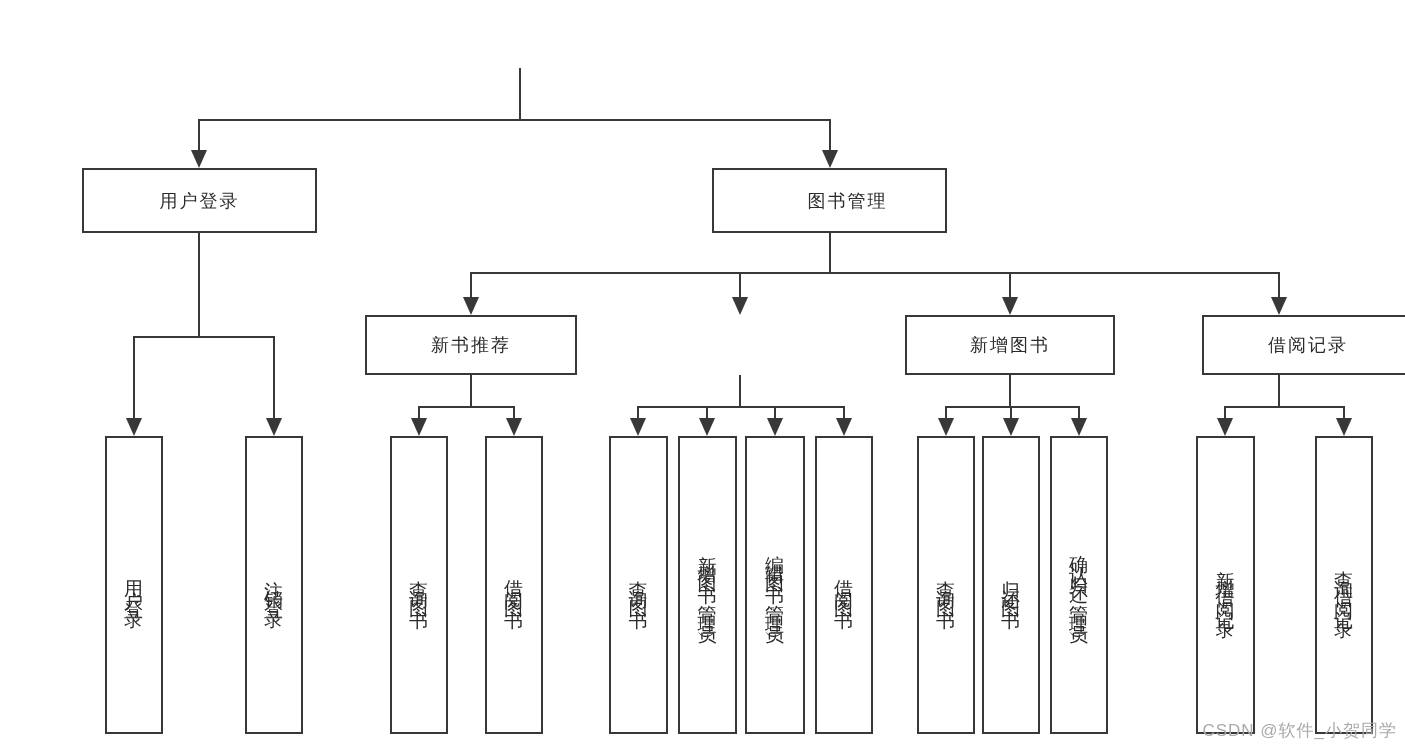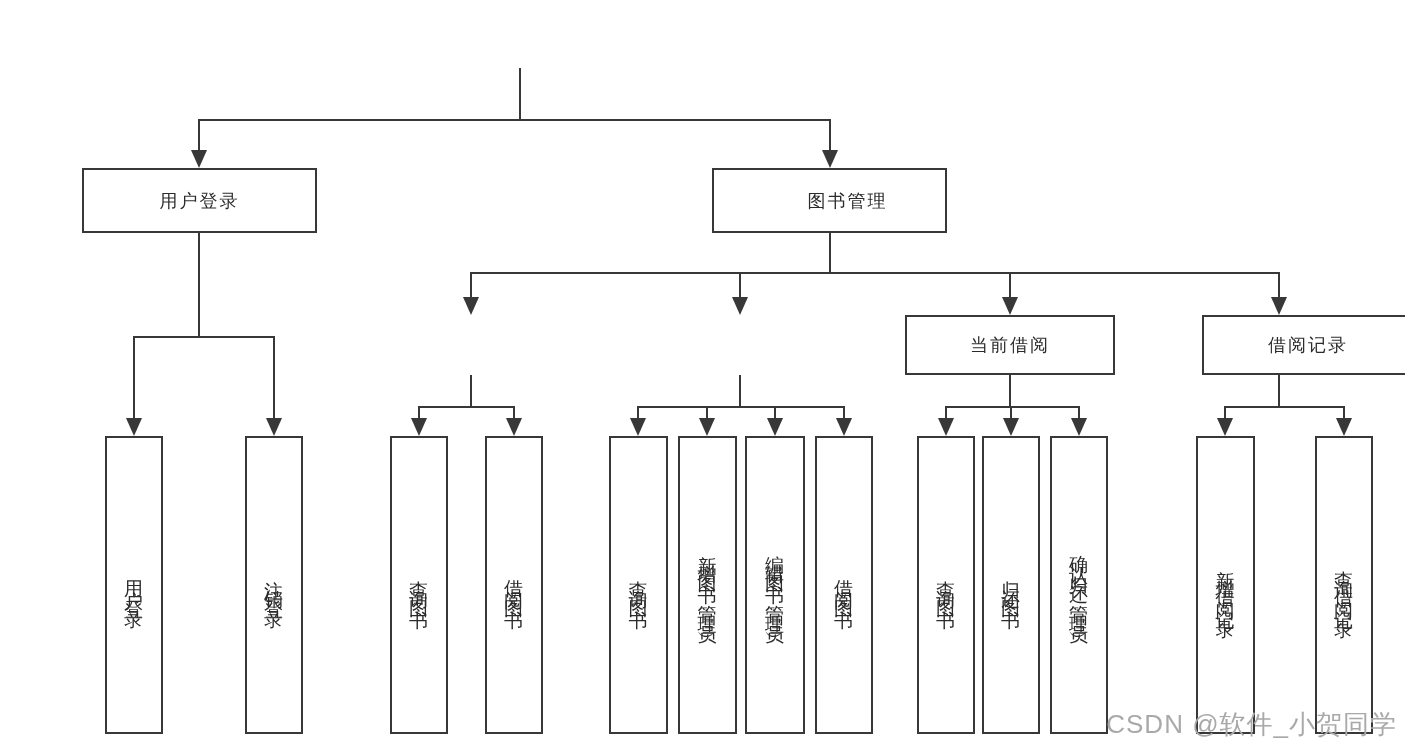--- a/index.html
+++ b/index.html
@@ -22,21 +22,21 @@
   }
   .line { position:absolute; background:var(--line); }
   .arrow {
     position:absolute; width:0; height:0;
     border-left:8px solid transparent;
     border-right:8px solid transparent;
     border-top:18px solid var(--line);
   }
   .watermark {
     position:absolute; right:8px; bottom:5px;
-    font-size:26px; letter-spacing:1px; color:#a9a9a9;
+    font-size:17px; letter-spacing:1px; color:#a9a9a9;
     font-family:"Liberation Sans", sans-serif;
   }
 </style>
 </head>
 <body>
 
 <div class="canvas" id="canvas" style="--line: #383838; --text: #2b2b2b; background: rgb(255, 255, 255);">
 
   <div id="connectors">
       <div class="line" style="left: 519px; top: 68px; width: 2px; height: 52px;"></div>
@@ -90,21 +90,22 @@
       <div class="arrow" style="left: 1003px; top: 418px;"></div>
       <div class="arrow" style="left: 1071px; top: 418px;"></div>
       <div class="arrow" style="left: 1217px; top: 418px;"></div>
       <div class="arrow" style="left: 1336px; top: 418px;"></div>
     </div>
 
 
   <div class="node h-label" style="left:82px;top:168px;width:235px;height:65px;">用户登录</div>
   <div class="node h-label" style="left:712px;top:168px;width:235px;height:65px;padding-left:36px;">图书管理</div>
 
-  <div class="node h-label" style="left:905px;top:315px;width:210px;height:60px;">当前借阅</div>
+  <div class="node h-label" style="left:365px;top:315px;width:212px;height:60px;">新书推荐</div>
+  <div class="node h-label" style="left:905px;top:315px;width:210px;height:60px;">新增图书</div>
   <div class="node h-label" style="left:1173px;top:315px;width:212px;height:60px;margin-left:29px;">借阅记录</div>
 
   <div class="node leaf" style="left:105px;top:436px;width:58px;height:298px;">用户登录</div>
   <div class="node leaf" style="left:245px;top:436px;width:58px;height:298px;">注销登录</div>
 
   <div class="node leaf" style="left:390px;top:436px;width:58px;height:298px;">查询图书</div>
   <div class="node leaf" style="left:485px;top:436px;width:58px;height:298px;">借阅图书</div>
 
   <div class="node leaf" style="left:609px;top:436px;width:59px;height:298px;">查询图书</div>
   <div class="node leaf" style="left:678px;top:436px;width:59px;height:298px;">新增图书（管理员）</div>

